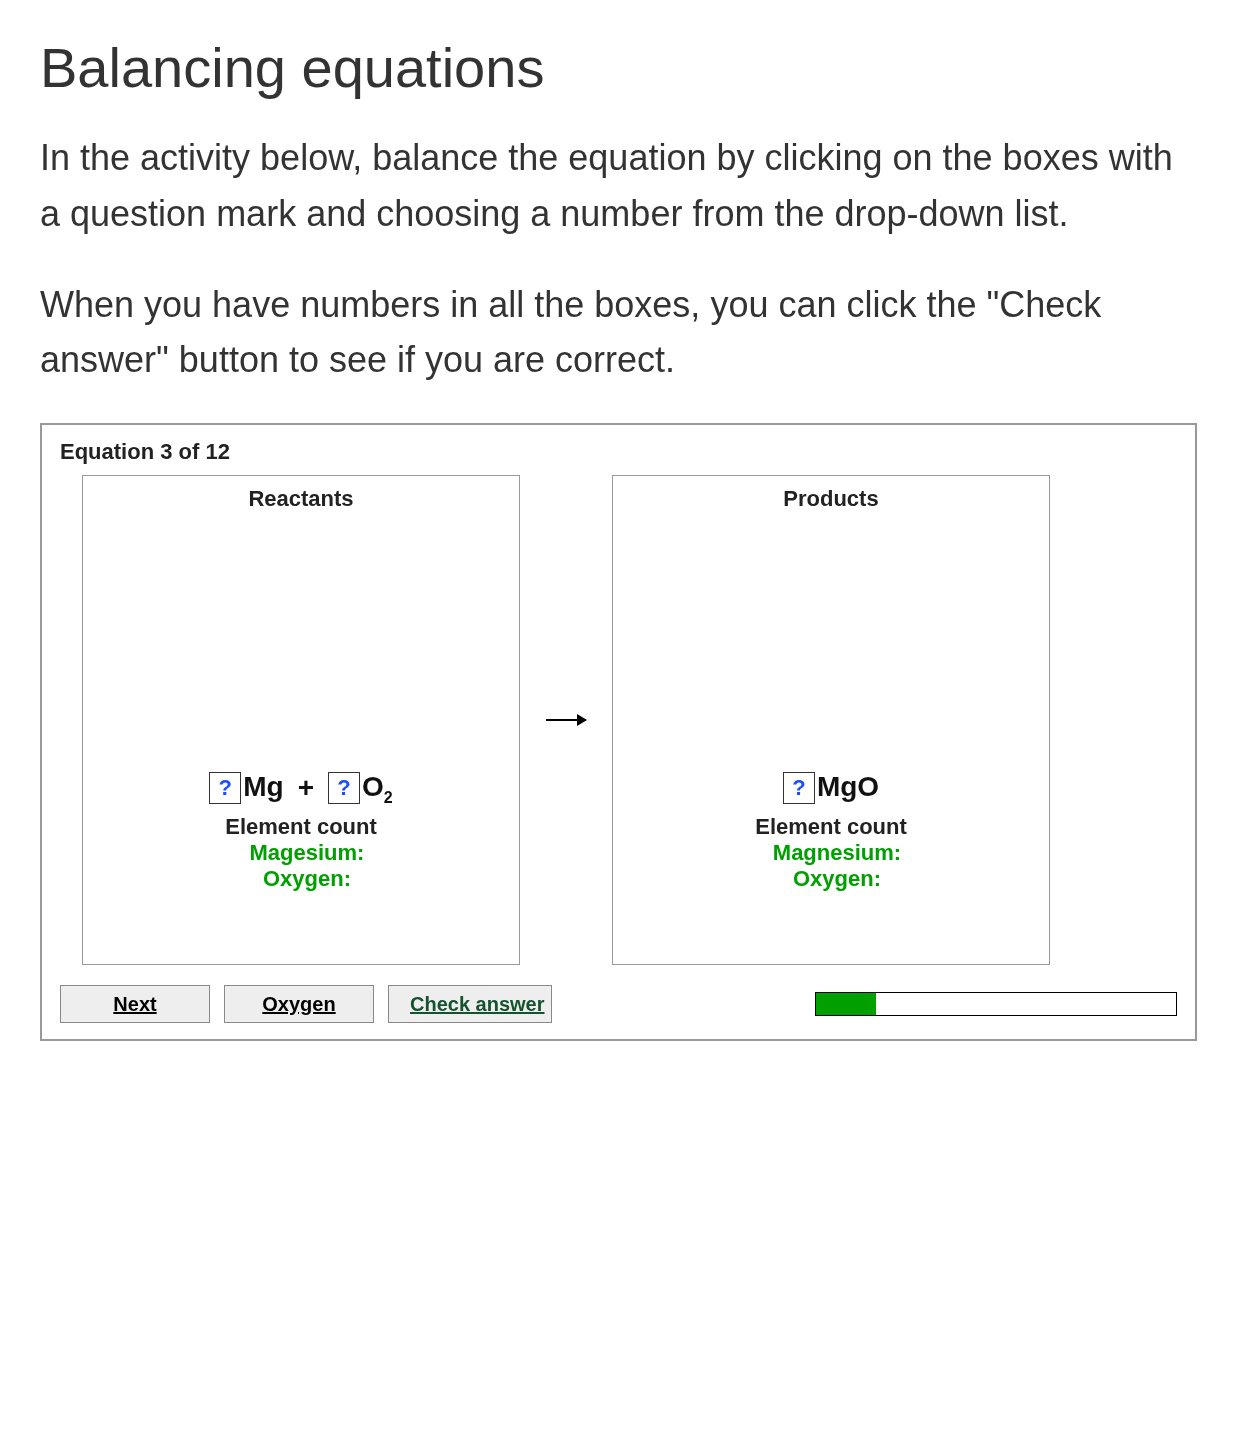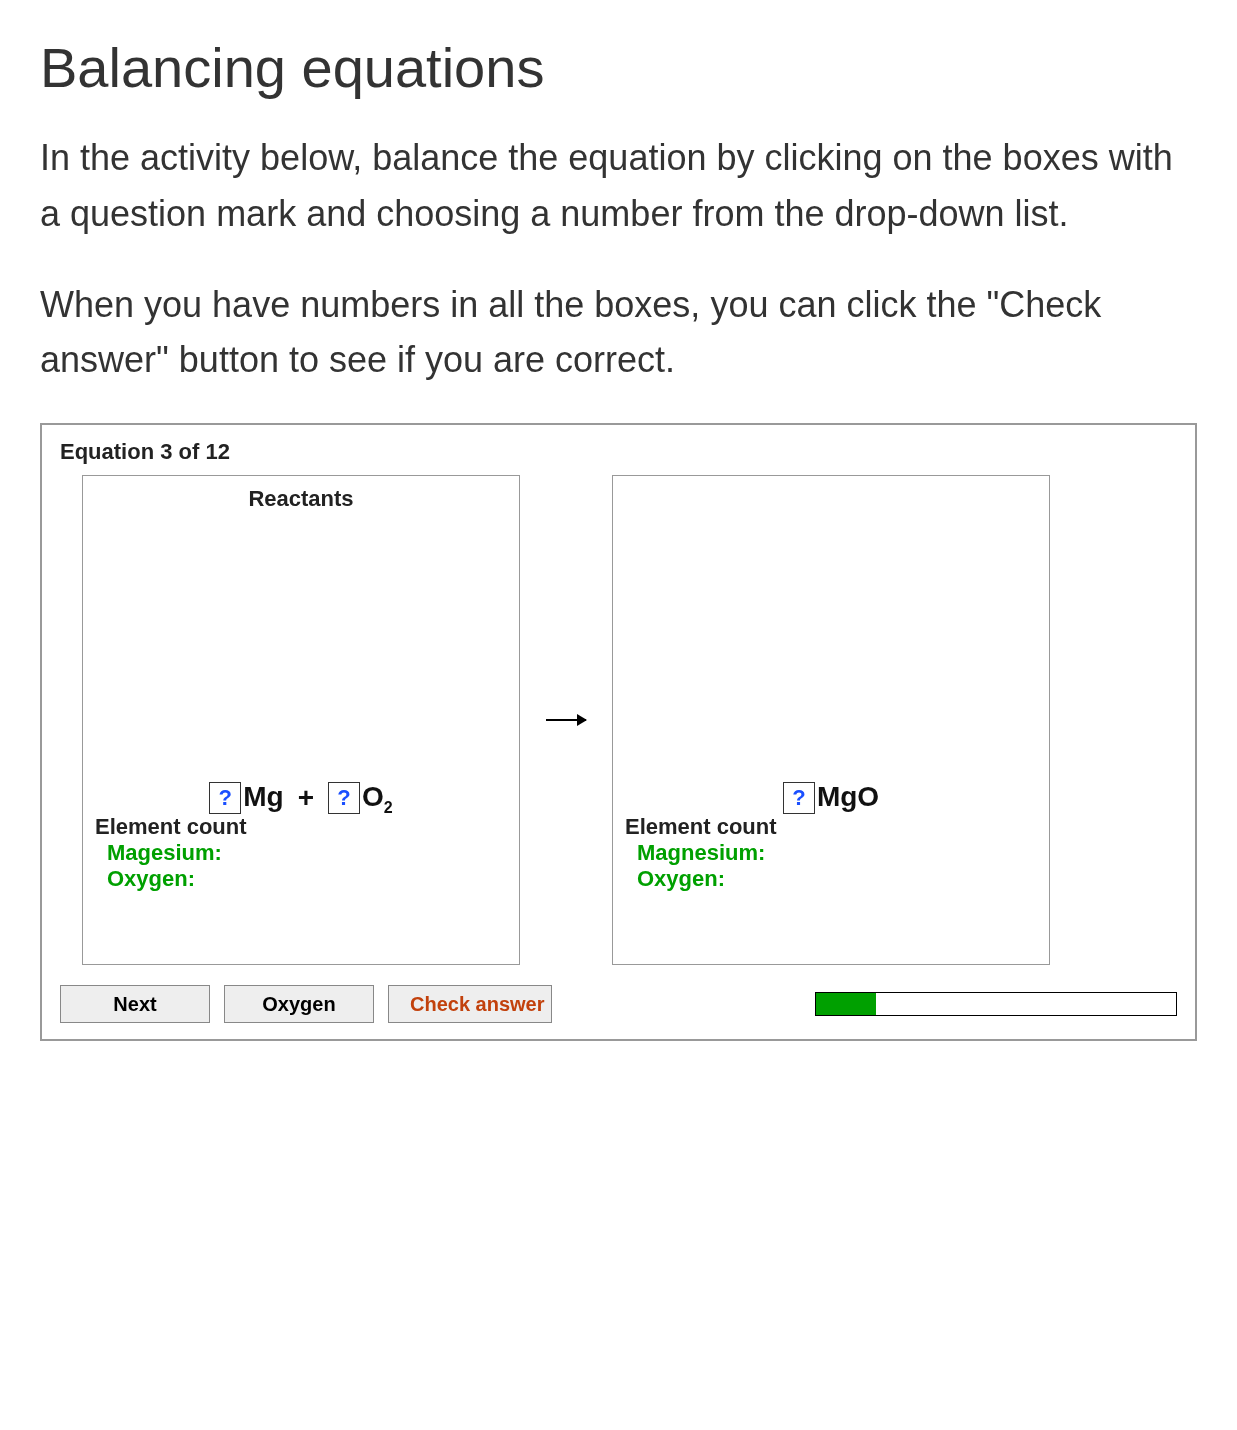--- a/index.html
+++ b/index.html
@@ -91,21 +91,23 @@
   .chem {
     font-size: 28px;
     font-weight: 700;
   }
   sub {
     font-size: 16px;
     vertical-align: sub;
     line-height: 0;
   }
   .element-count {
+    margin-top: 10px;
     min-height: 140px;
+    text-align: center;
   }
   .ec-title {
     font-size: 22px;
     font-weight: 700;
     color: #222;
   }
   .ec-line {
     font-size: 22px;
     font-weight: 700;
     color: #00a000;
@@ -139,23 +141,24 @@
     margin-top: 20px;
   }
   .btn {
     min-width: 150px;
     height: 38px;
     border: 1px solid #888;
     background: #eee;
     font-size: 20px;
     font-weight: 700;
     cursor: pointer;
+    text-decoration: underline;
   }
   .btn.disabled {
-    color: #c2410c;
+    color: #14532d;
     padding-left: 21px;
   }
   .spacer { flex:1; }
   .progress {
     width: 360px;
     height: 22px;
     border: 1.5px solid #000;
     display: flex;
   }
   .progress-fill {
@@ -195,20 +198,21 @@
         <div class="ec-line">Magesium:</div>
         <div class="ec-line">Oxygen:</div>
       </div>
     </div>
 
     <div class="arrow-col">
       <div class="arrow-shaft"></div>
     </div>
 
     <div class="panel">
+      <div class="panel-title">Products</div>
       <div class="formula-row">
         <span>
           <span class="coef-box">?</span><span class="chem">MgO</span>
         </span>
       </div>
       <div class="element-count">
         <div class="ec-title">Element count</div>
         <div class="ec-line">Magnesium:</div>
         <div class="ec-line">Oxygen:</div>
       </div>

